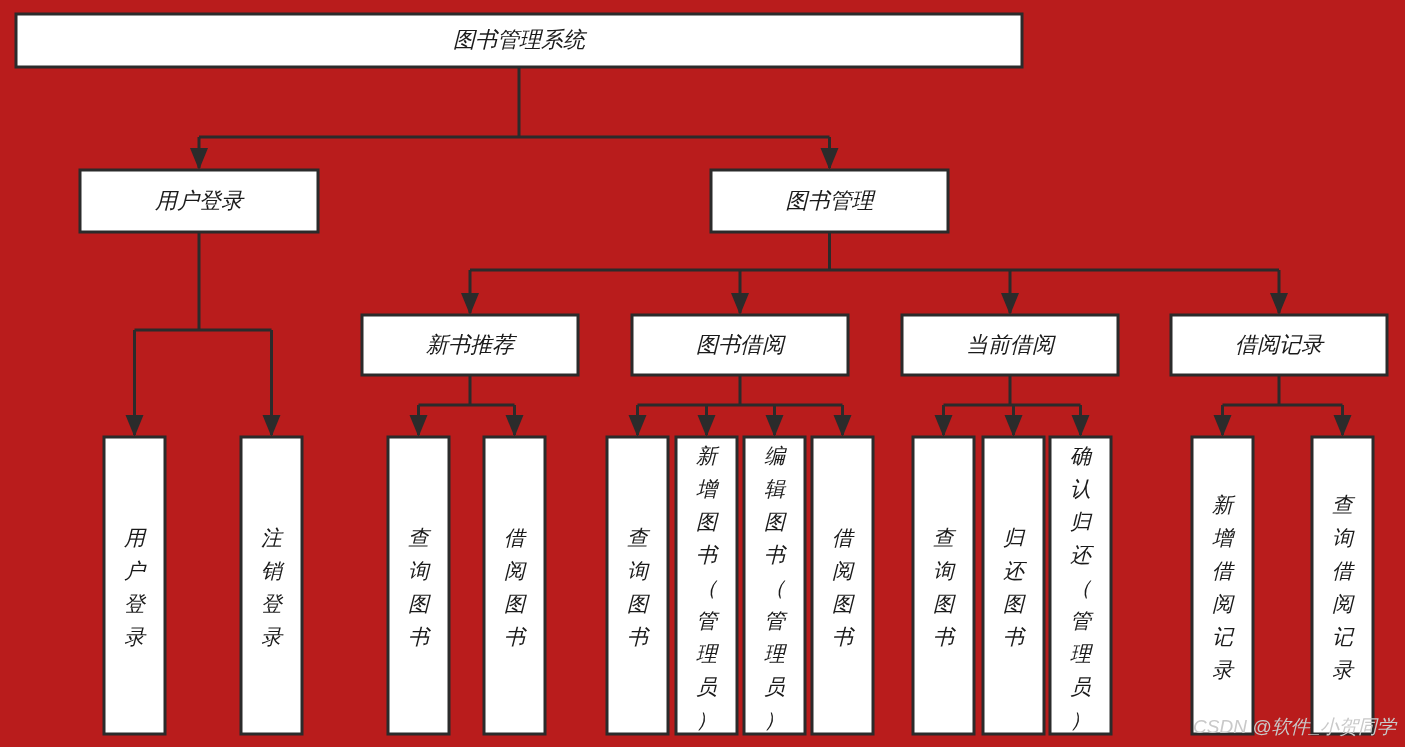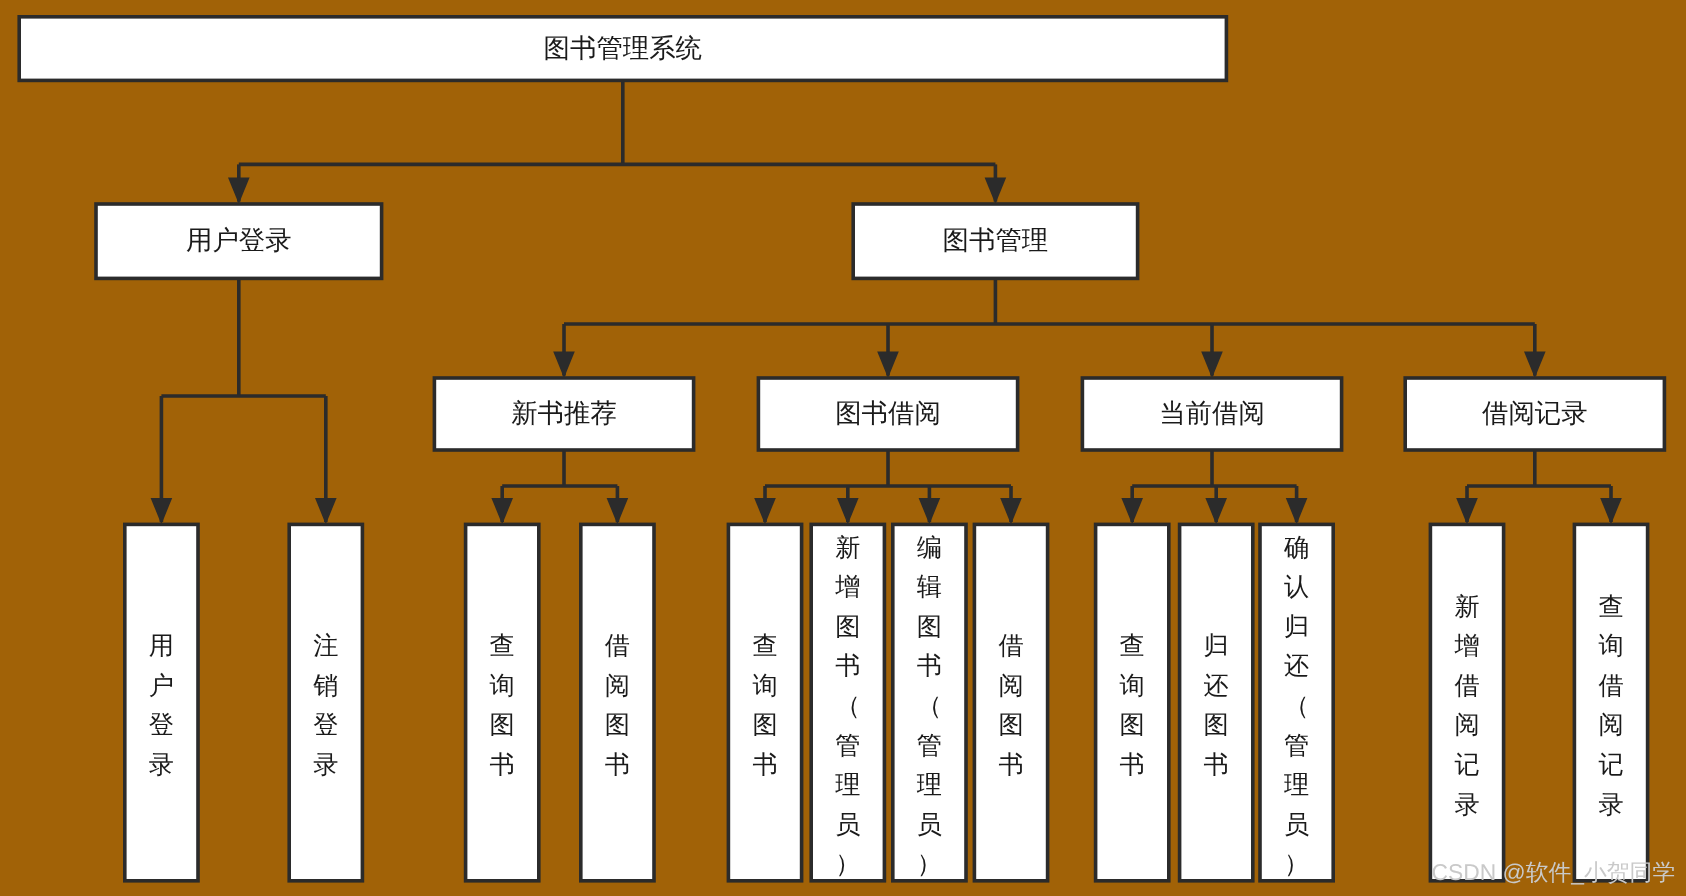--- a/index.html
+++ b/index.html
@@ -8,22 +8,23 @@
     padding: 0;
     background: #ffffff;
   }
   body {
     font-family: "Liberation Sans", "DejaVu Sans", sans-serif;
   }
   #diagram-root {
     position: relative;
     width: 1405px;
     height: 747px;
-    background: #a16207;
+    background: #b91c1c;
     overflow: hidden;
+    font-style: italic;
   }
   svg.diagram-canvas {
     position: absolute;
     left: 0;
     top: 0;
     width: 1405px;
     height: 747px;
   }
   .node-box {
     fill: #ffffff;

